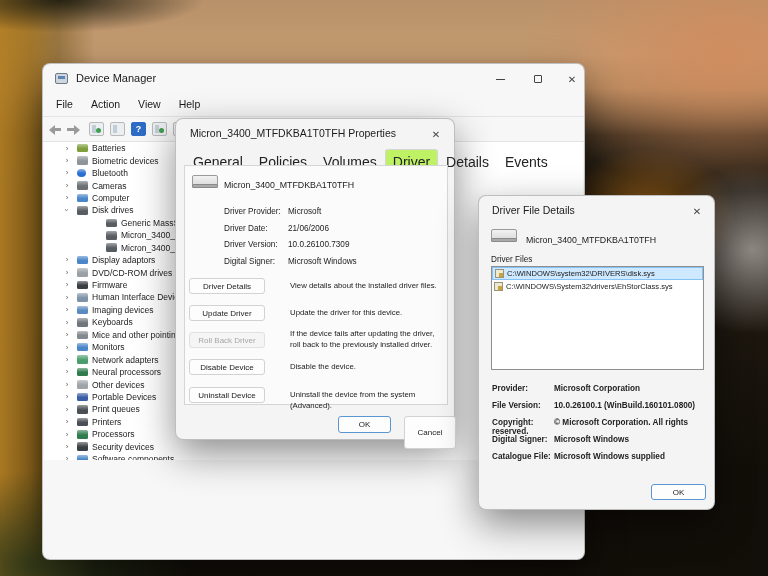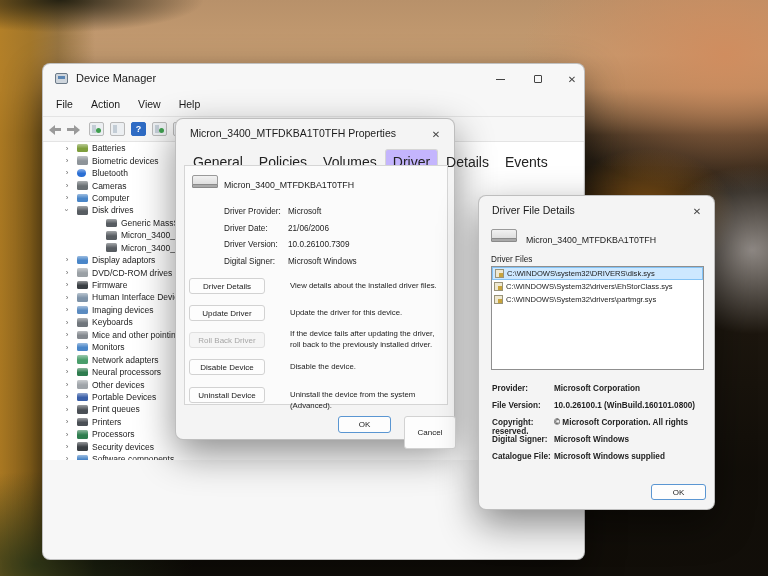--- a/index.html
+++ b/index.html
@@ -93,21 +93,21 @@
          font-size:8px; display:flex; align-items:center; justify-content:center; color:#1a1a1a; }
   .btn.primary { border-color:#5a96d2; }
   .btn.disabled { color:#a6a6a6; background:#f5f5f5; border-color:#e0e0e0; }
 
   
   #props { left:175px; top:118px; width:280px; height:322px; background:#f4f4f4; }
   #props-title { left:14px; top:8px; }
   #props-close { right:10px; top:7px; }
   #props-tabs { position:absolute; left:9px; top:31px; display:flex; }
   .tab { font-size:14px; padding:3px 7px; color:#222; border:1px solid transparent; border-bottom:none; }
-  .tab.active { background:#c4b5fd; border-color:#d5d5d5; border-radius:3px 3px 0 0; position:relative; top:-1px; padding-top:4px; }
+  .tab.active { background:#bef264; border-color:#d5d5d5; border-radius:3px 3px 0 0; position:relative; top:-1px; padding-top:4px; }
   #props-page { position:absolute; left:8px; top:46px; width:264px; height:240px;
                 background:#fbfbfb; border:1px solid #d5d5d5; }
   #props-disk { left:7px; top:9px; }
   #props-devname { position:absolute; left:39px; top:14px; font-size:8.8px; }
   .fieldrow { position:absolute; left:39px; font-size:8.2px; }
   .fieldrow .fl { display:inline-block; width:64px; color:#222; }
   .fieldrow .fv { color:#222; }
   .act-btn { left:4px; width:76px; height:16px; }
   .act-desc { position:absolute; left:105px; width:152px; font-size:7.8px; line-height:1.35; color:#222; }
   #props-ok { left:162px; top:297px; width:53px; height:17px; }
@@ -362,24 +362,20 @@
   <div id="fdet-files-label">Driver Files</div>
   <div id="fdet-list">
     <div class="frow sel">
         <span class="sys-icon"></span>
         <span>C:\WINDOWS\system32\DRIVERS\disk.sys</span>
       </div>
     <div class="frow">
         <span class="sys-icon"></span>
         <span>C:\WINDOWS\System32\drivers\EhStorClass.sys</span>
       </div>
-    <div class="frow">
-        <span class="sys-icon"></span>
-        <span>C:\WINDOWS\System32\drivers\partmgr.sys</span>
-      </div>
   </div>
 
   <div id="fdet-fields">
     <div class="fieldrow" style="top:188px"><span class="fl">Provider:</span><span class="fv">Microsoft Corporation</span></div>
     <div class="fieldrow" style="top:205px"><span class="fl">File Version:</span><span class="fv">10.0.26100.1 (WinBuild.160101.0800)</span></div>
     <div class="fieldrow" style="top:222px"><span class="fl">Copyright:</span><span class="fv">© Microsoft Corporation. All rights reserved.</span></div>
     <div class="fieldrow" style="top:239px"><span class="fl">Digital Signer:</span><span class="fv">Microsoft Windows</span></div>
     <div class="fieldrow" style="top:256px"><span class="fl">Catalogue File:</span><span class="fv">Microsoft Windows supplied</span></div>
   </div>
 

